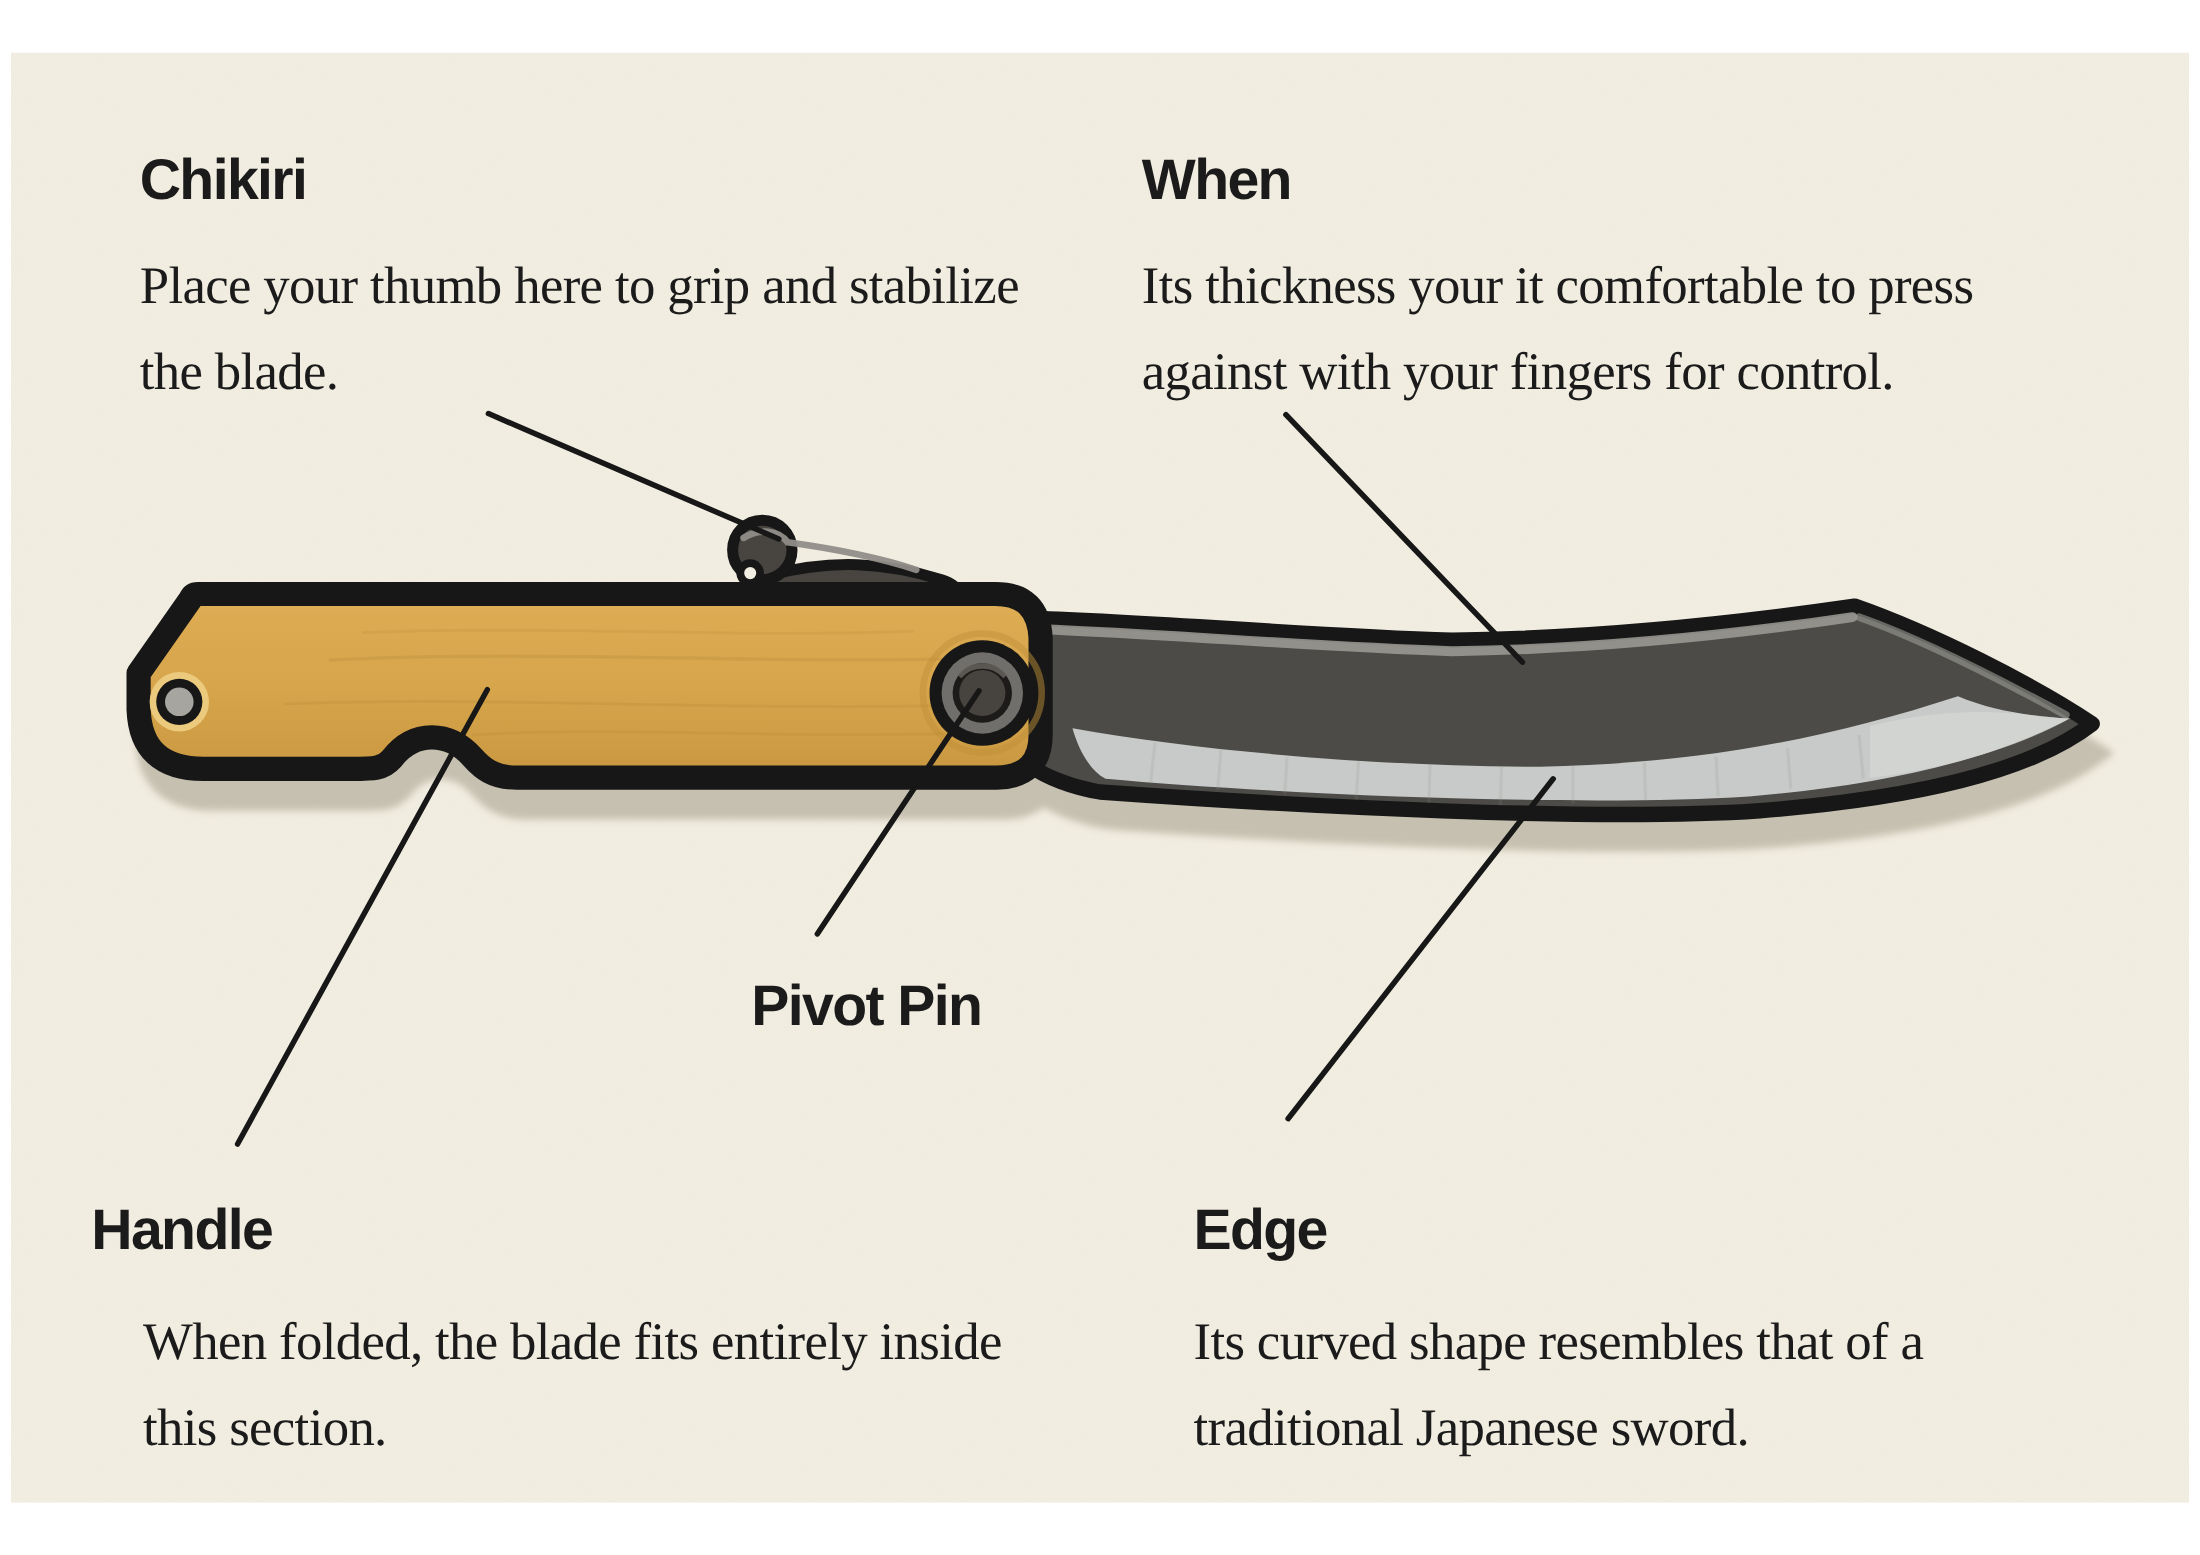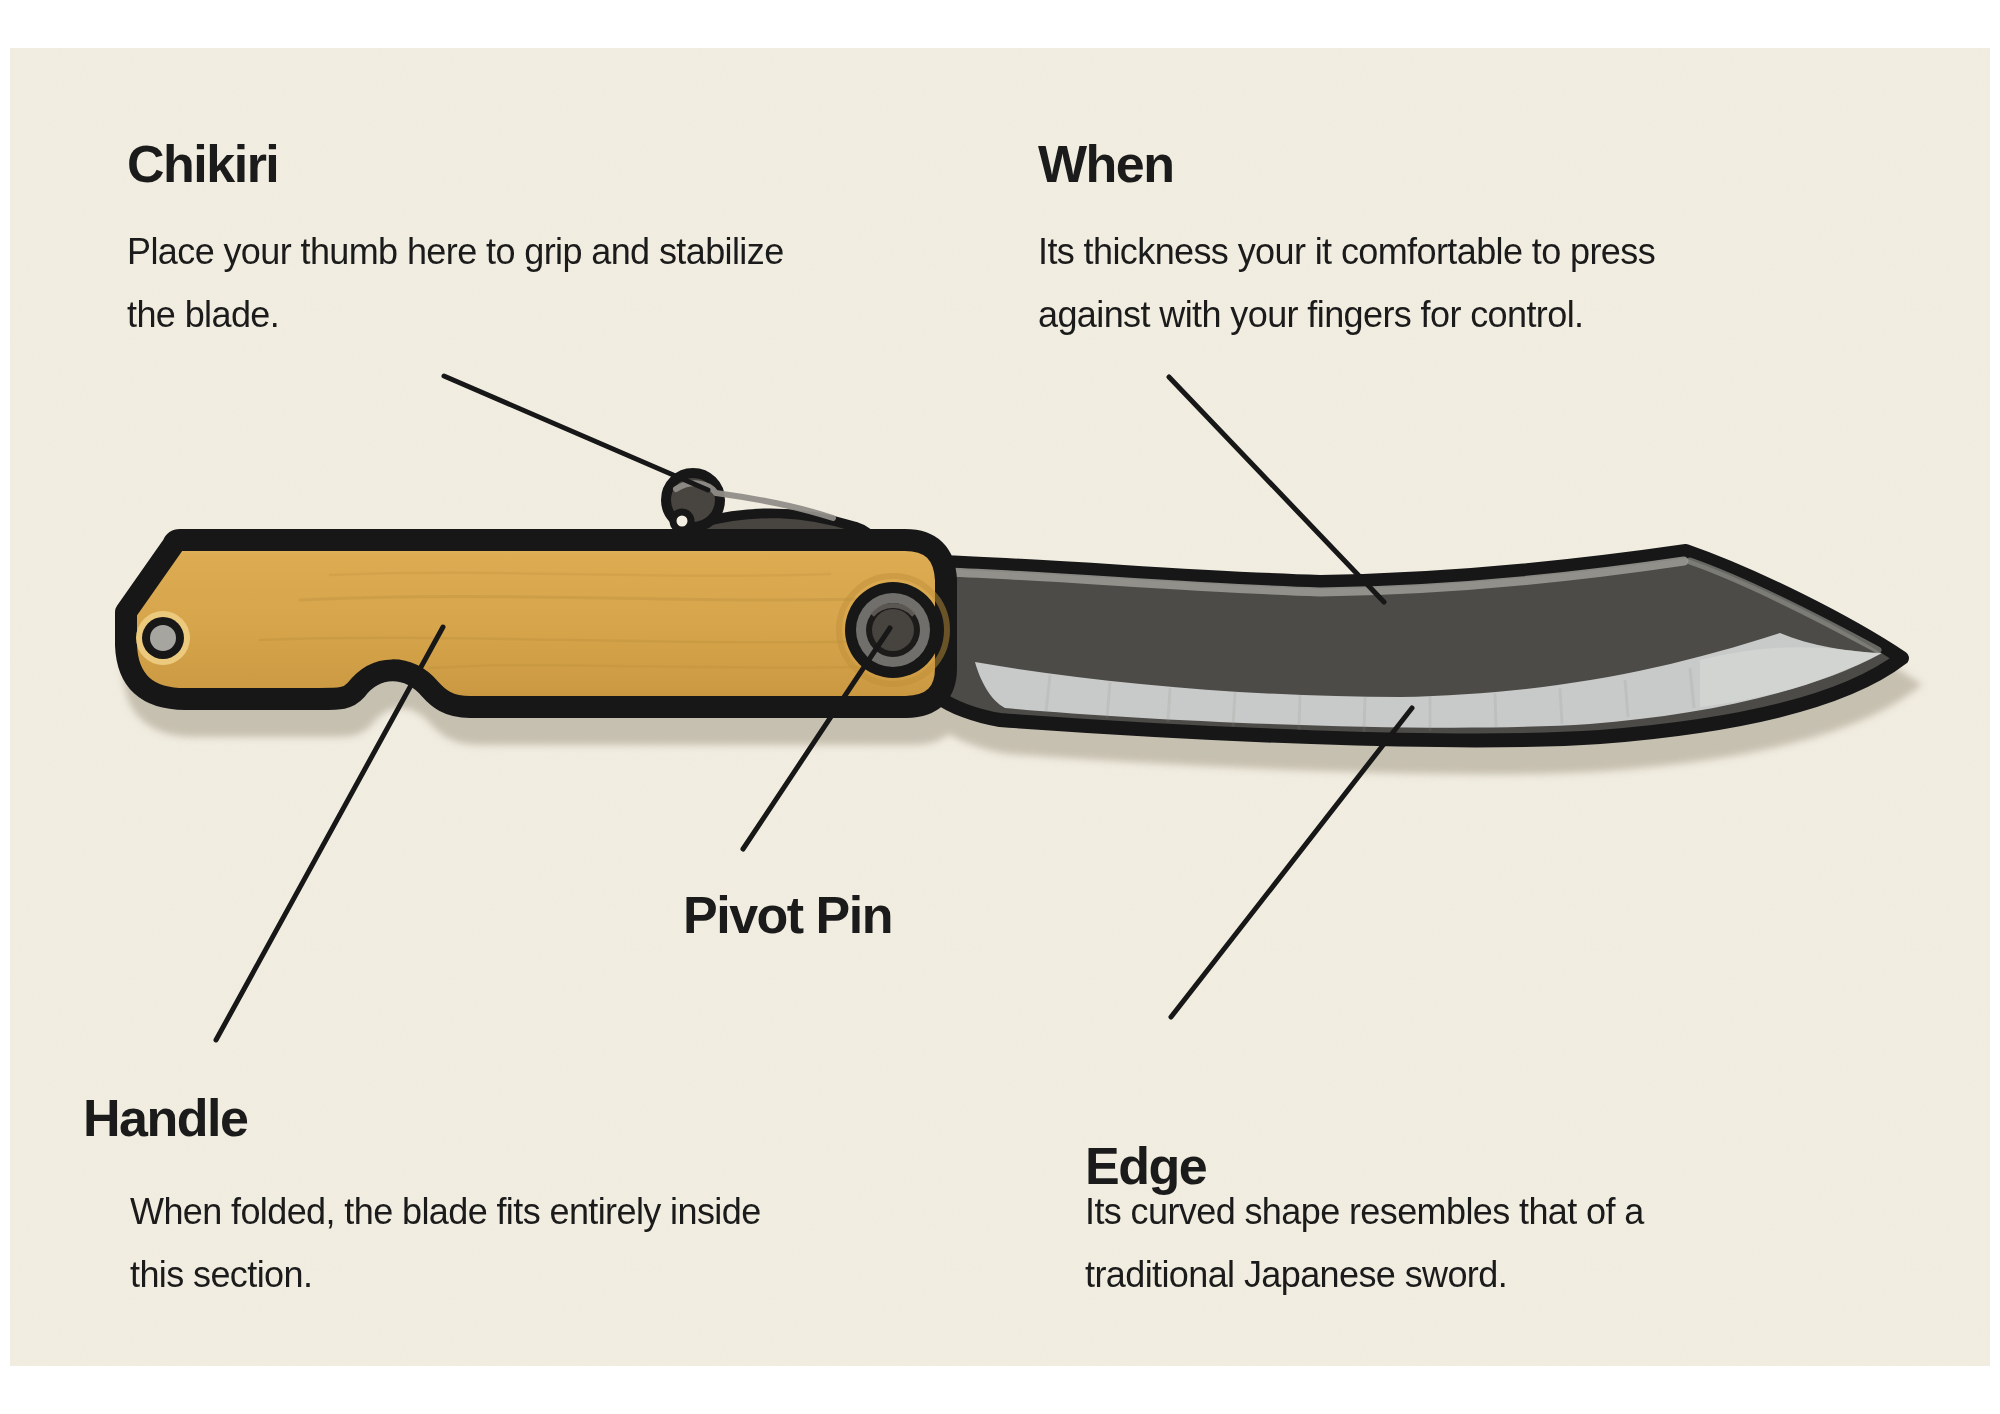--- a/index.html
+++ b/index.html
@@ -11,31 +11,32 @@
   .card{
     position:absolute;left:10px;top:48px;width:1980px;height:1318px;
     background:var(--card,#f2eee1);
   }
   .fig{position:absolute;left:0;top:0;width:2000px;height:1414px;}
   .label{position:absolute;color:var(--text,#1b1b1b);}
   .label .title{
     font-size:52px;line-height:84px;font-weight:bold;letter-spacing:-1.5px;
   }
   .label .desc{
-    font-size:36px;line-height:63px;letter-spacing:-0.6px;
+    font-size:48px;line-height:79px;letter-spacing:-0.6px;
     white-space:pre-line;
+    font-family:Liberation Serif, serif;
   }
   .t-chikiri{left:127px;top:122px;}
   .d-chikiri{left:127px;top:220px;}
   .t-spine{left:1038px;top:122px;}
   .d-spine{left:1038px;top:220px;}
   .t-pivot{left:651px;top:873px;margin-left:32px;}
   .t-handle{left:83px;top:1076px;}
   .d-handle{left:83px;top:1180px;margin-left:47px;}
-  .t-edge{left:1085px;top:1076px;margin-top:48px;}
+  .t-edge{left:1085px;top:1076px;}
   .d-edge{left:1085px;top:1180px;}
 </style>
 </head>
 <body>
 
 <div class="card"></div>
 
 <svg class="fig" viewBox="0 0 2000 1414" aria-hidden="true">
   <defs>
     <linearGradient id="woodGrad" x1="0" y1="529" x2="0" y2="718" gradientUnits="userSpaceOnUse">

